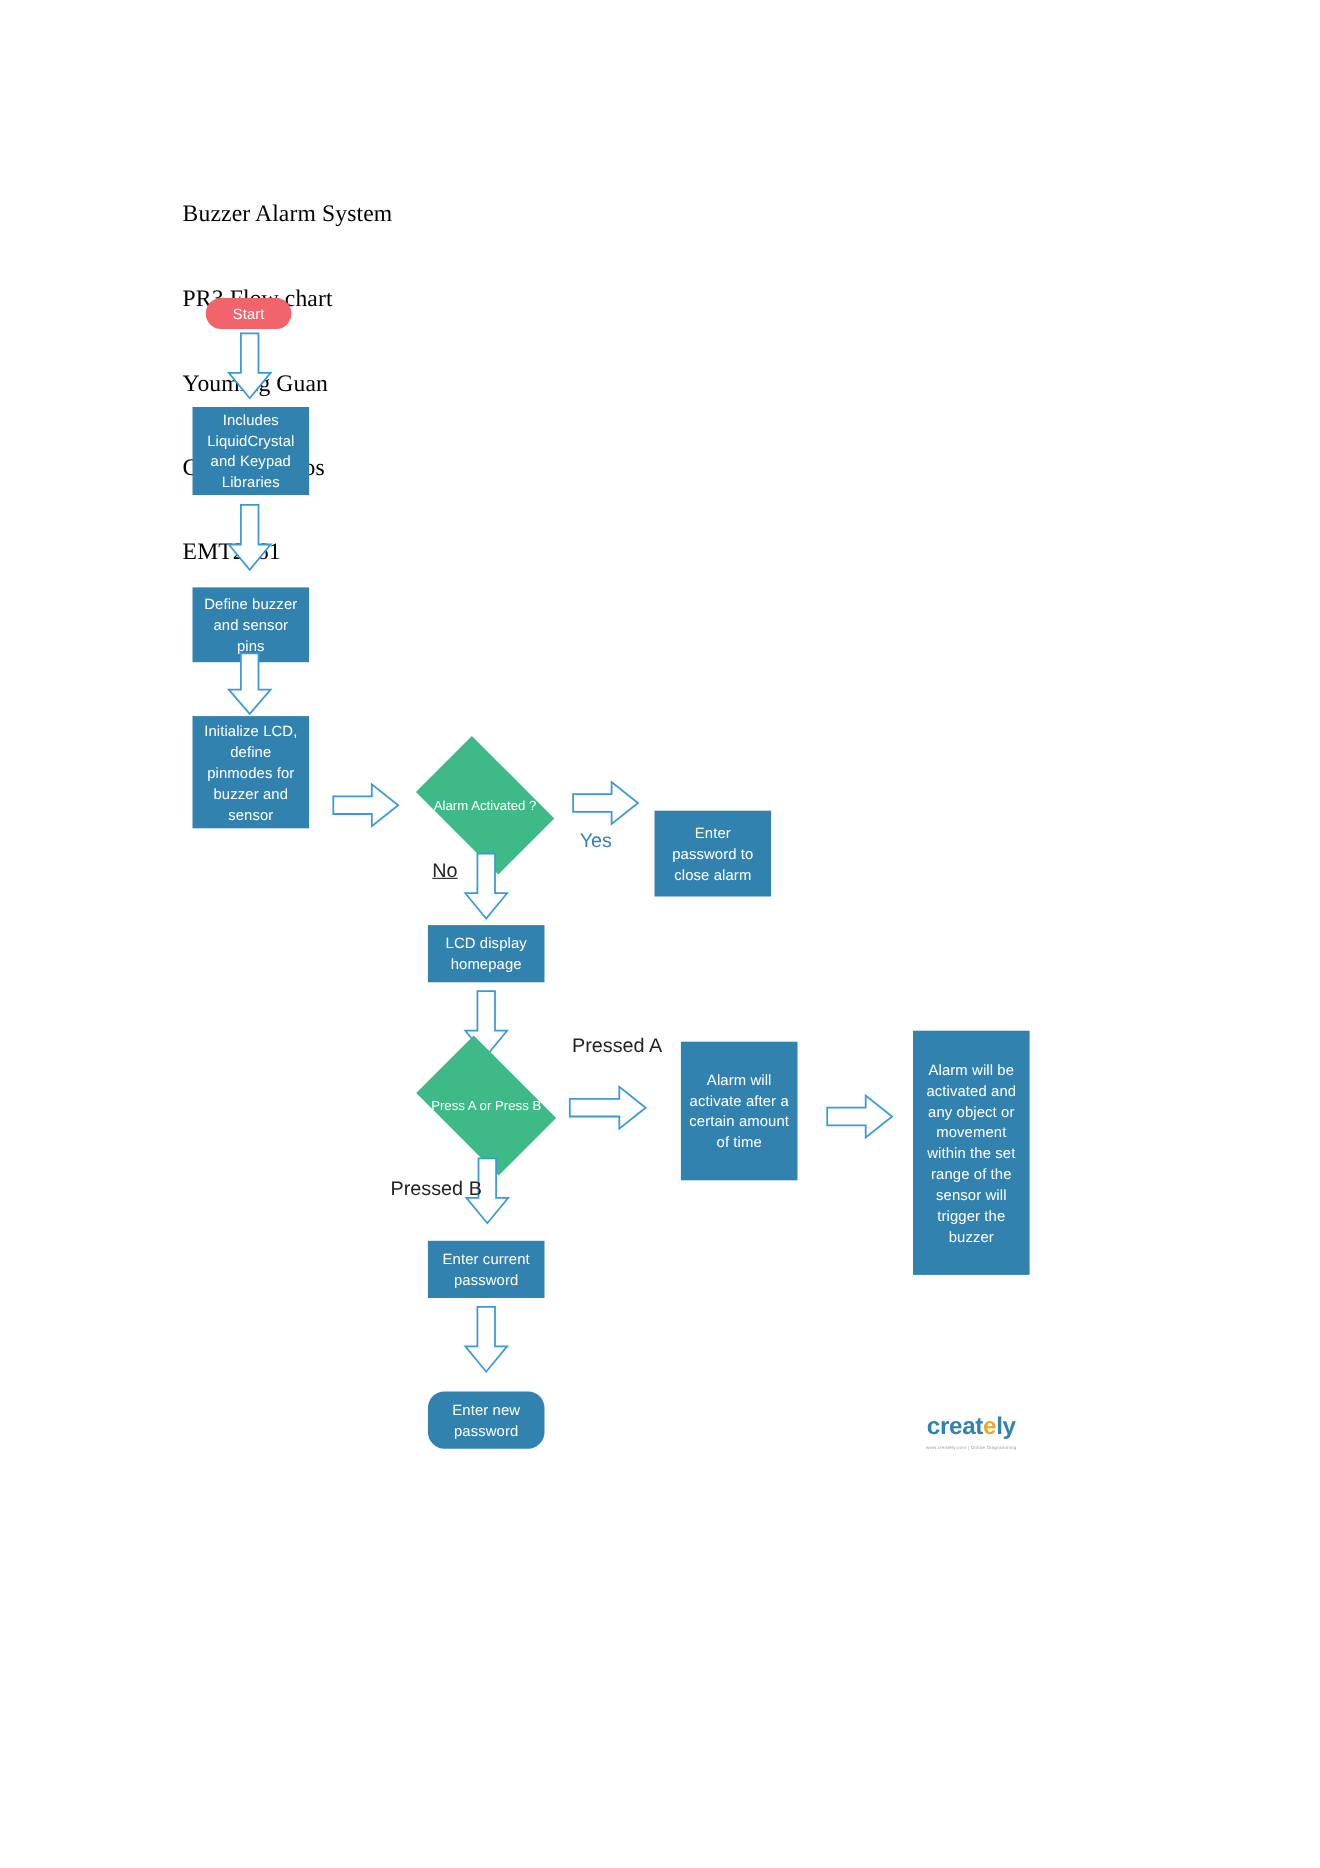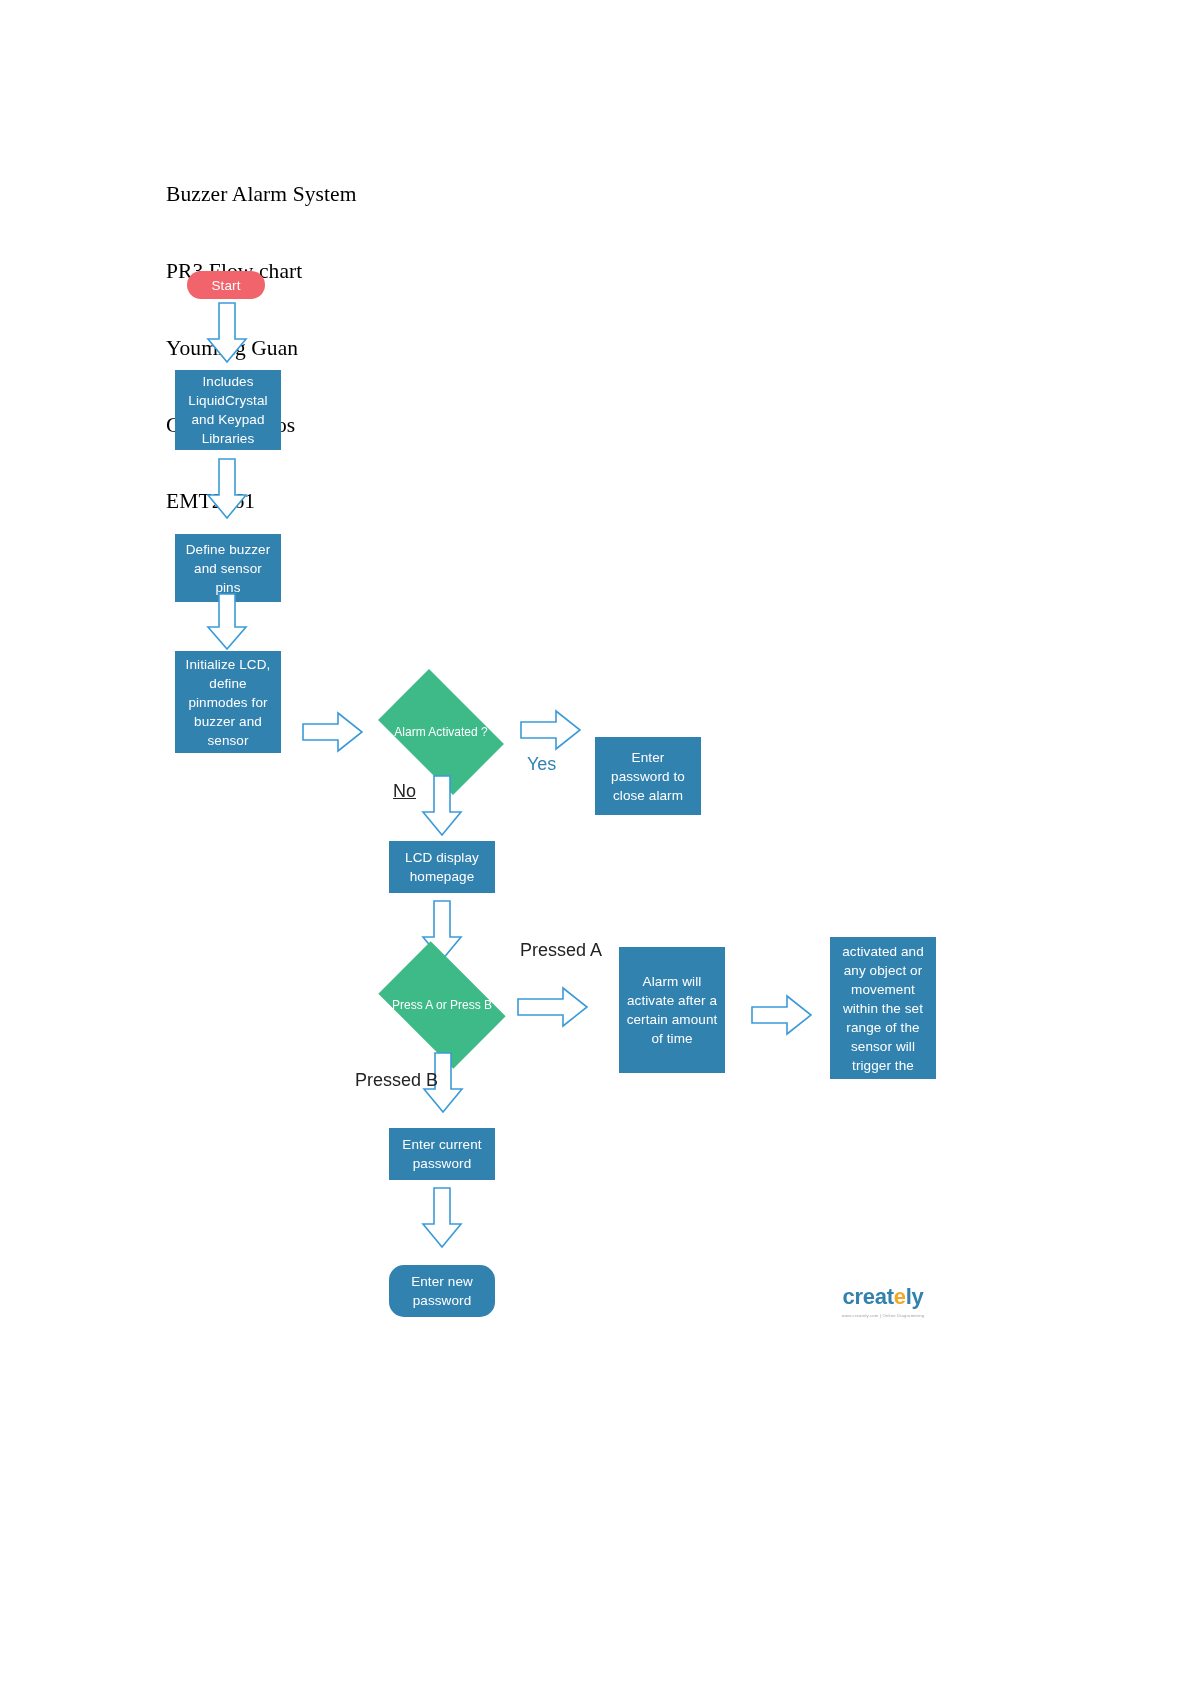--- a/index.html
+++ b/index.html
@@ -216,21 +216,21 @@
 <div class="node process" style="left:619px; top:947px; width:106px; height:126px;">
   <span>Alarm will activate after a certain amount of time</span>
 </div>
 
 <div class="arrow" style="left:752px; top:993px;">
   <svg width="62" height="44" viewBox="0 0 62 44">
     <polygon points="0,14 35,14 35,3 59,22 35,41 35,30 0,30" fill="#ffffff" stroke="#3a9ad9" stroke-width="1.6"></polygon>
   </svg>
 </div>
 
-<div class="node process" style="left:830px; top:937px; width:106px; height:142px;">
+<div class="node process" style="left:830px; top:937px; width:106px; height:222px;">
   <span>Alarm will be activated and any object or movement within the set range of the sensor will trigger the buzzer</span>
 </div>
 
 <div class="arrow" style="left:422px; top:1053px;">
   <svg width="42" height="62" viewBox="0 0 42 62">
     <polygon points="13,0 29,0 29,36 40,36 21,59 2,36 13,36" fill="#ffffff" stroke="#3a9ad9" stroke-width="1.6"></polygon>
   </svg>
 </div>
 <div class="edge-label dark" style="left:355px; top:1072px;">Pressed B</div>
 

